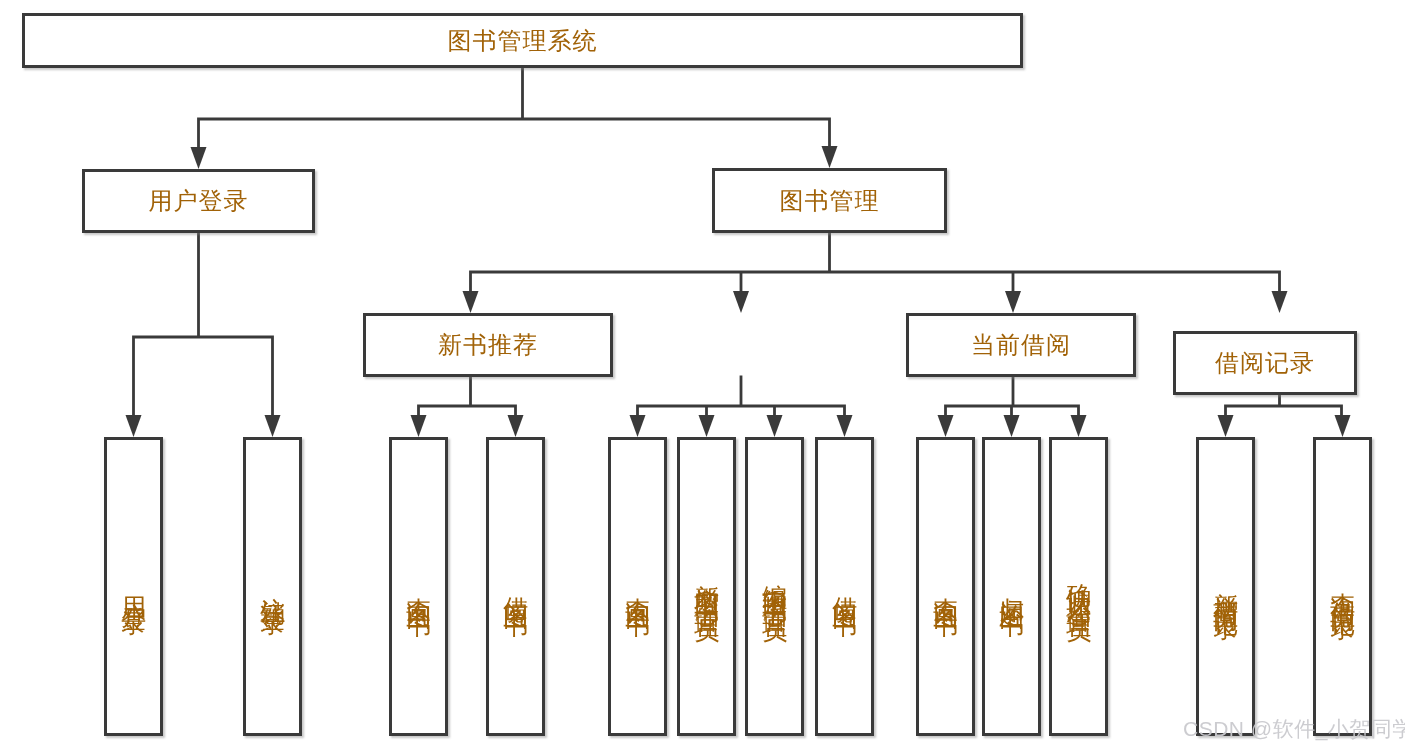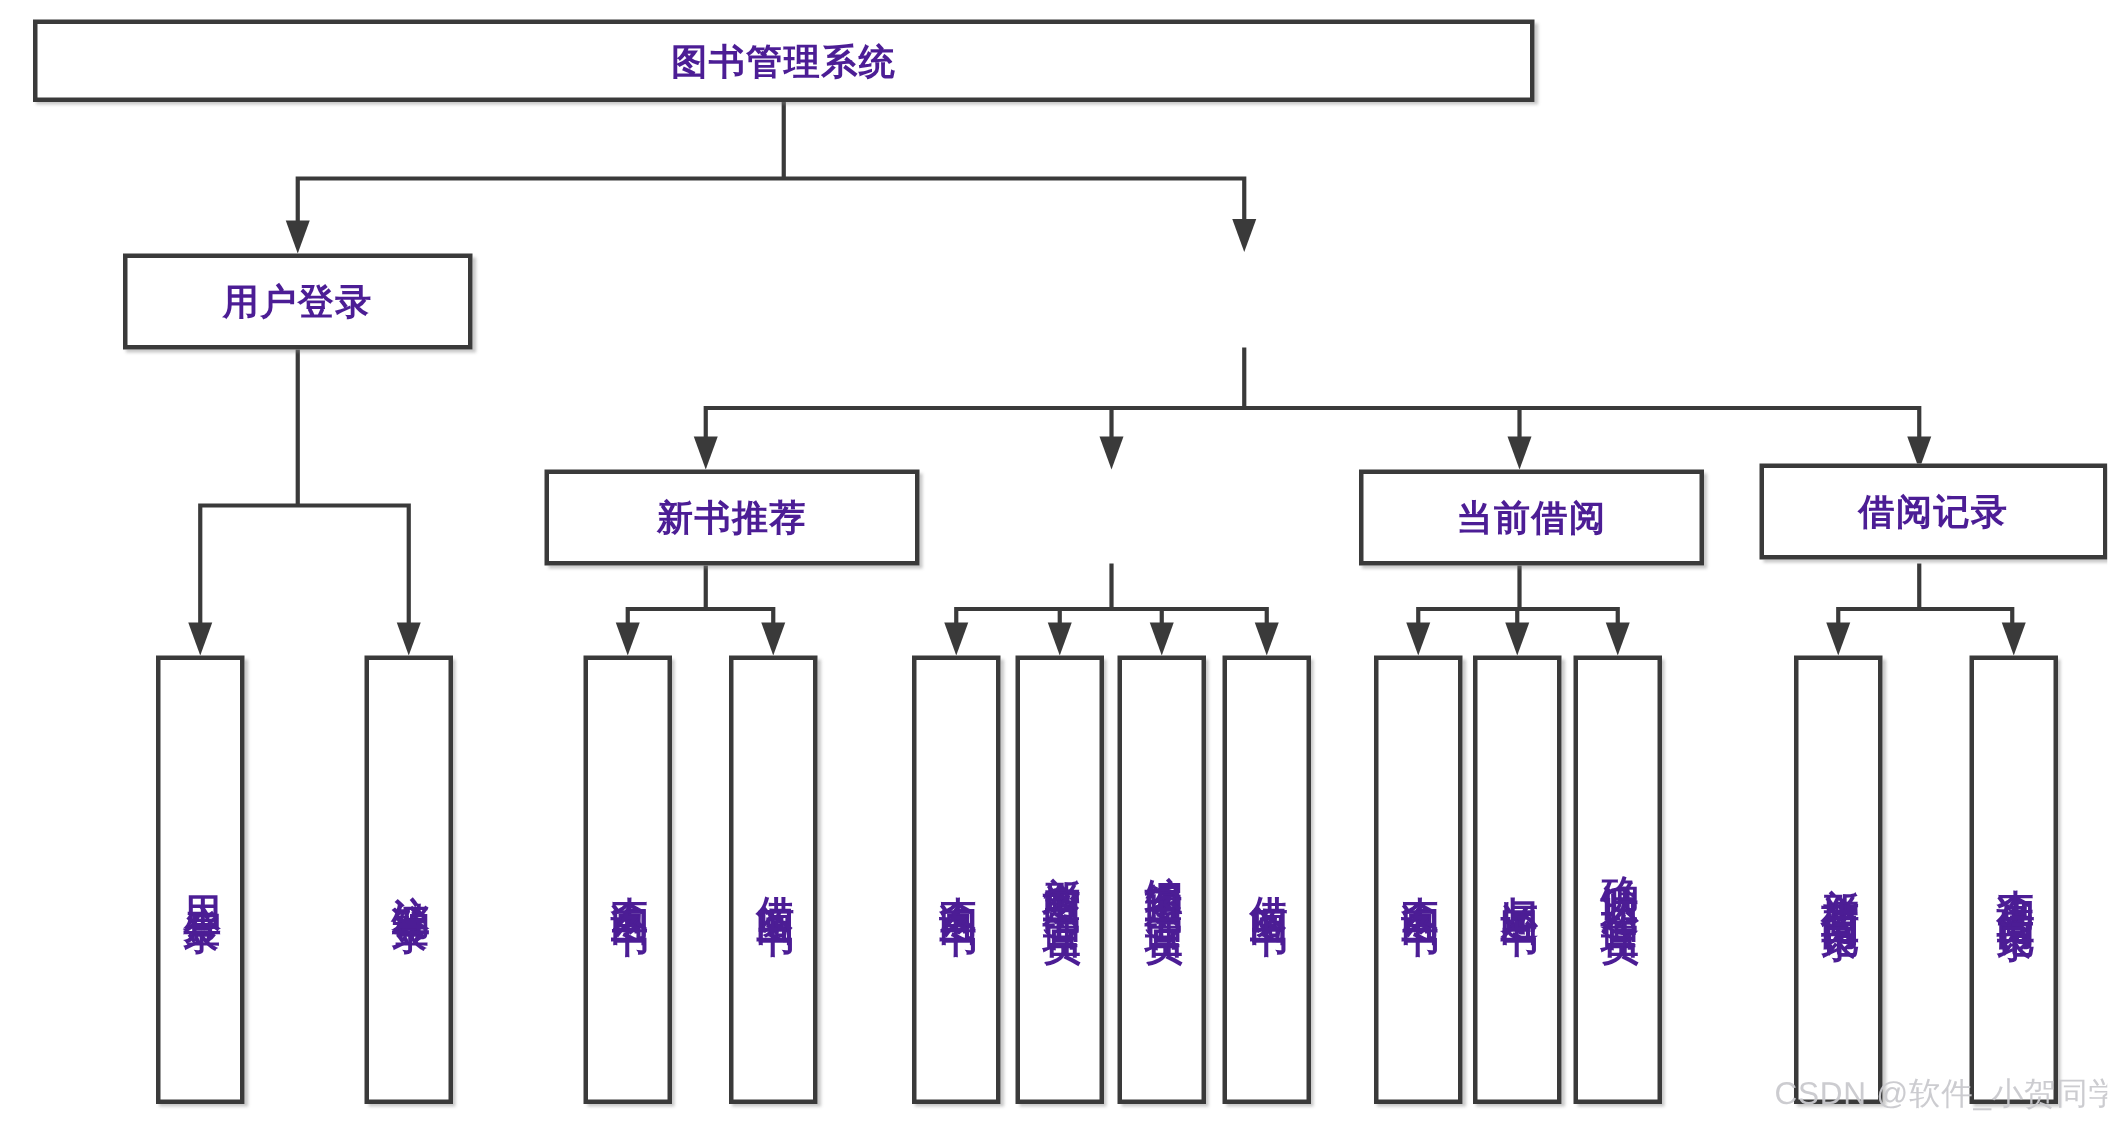--- a/index.html
+++ b/index.html
@@ -3,24 +3,23 @@
 <meta charset="utf-8">
 <style>
   html,body { margin:0; padding:0; background:#ffffff; }
   #stage {
     position:relative; width:1405px; height:747px; background:#ffffff;
     font-family:"Liberation Sans","DejaVu Sans",sans-serif; overflow:hidden;
   }
   #connectors { position:absolute; left:0; top:0; width:1405px; height:747px; }
   .node {
     position:absolute; box-sizing:border-box; background:#ffffff;
-    border:3px solid #3a3a3a; color:#4c1d95;
+    border:3px solid #3a3a3a; color:#a16207;
     display:flex; align-items:center; justify-content:center;
     box-shadow:2px 2px 2px rgba(130,130,130,0.45);
-    font-weight:bold;
   }
   .hlabel { font-size:24px; letter-spacing:1px; white-space:nowrap; }
   .vnode { width:59px; height:299px; }
   .vlabel {
     writing-mode:vertical-rl; font-size:25px; line-height:1.1;
     letter-spacing:5px; white-space:nowrap;
   }
   .watermark {
     position:absolute; left:1183px; top:715px; z-index:5;
     font-size:21px; letter-spacing:0.5px; color:rgba(201,201,206,0.95);
@@ -72,28 +71,31 @@
     </g>
   </svg>
 
   <div class="node" style="left:22px; top:13px; width:1001px; height:55px;">
     <span class="hlabel">图书管理系统</span>
   </div>
 
   <div class="node" style="left:82px; top:169px; width:233px; height:64px;">
     <span class="hlabel">用户登录</span>
   </div>
+  <div class="node" style="left:712px; top:168px; width:235px; height:65px;">
+    <span class="hlabel">图书管理</span>
+  </div>
 
   <div class="node" style="left:363px; top:313px; width:250px; height:64px;">
     <span class="hlabel">新书推荐</span>
   </div>
   <div class="node" style="left:906px; top:313px; width:230px; height:64px;">
     <span class="hlabel">当前借阅</span>
   </div>
-  <div class="node" style="left:1173px; top:309px; width:232px; height:64px;">
+  <div class="node" style="left:1173px; top:331px; width:184px; height:64px;">
     <span class="hlabel">借阅记录</span>
   </div>
 
   <div class="node vnode" style="left:104px; top:437px;">
     <span class="vlabel">用户登录</span>
   </div>
   <div class="node vnode" style="left:243px; top:437px;">
     <span class="vlabel">注销登录</span>
   </div>
 

